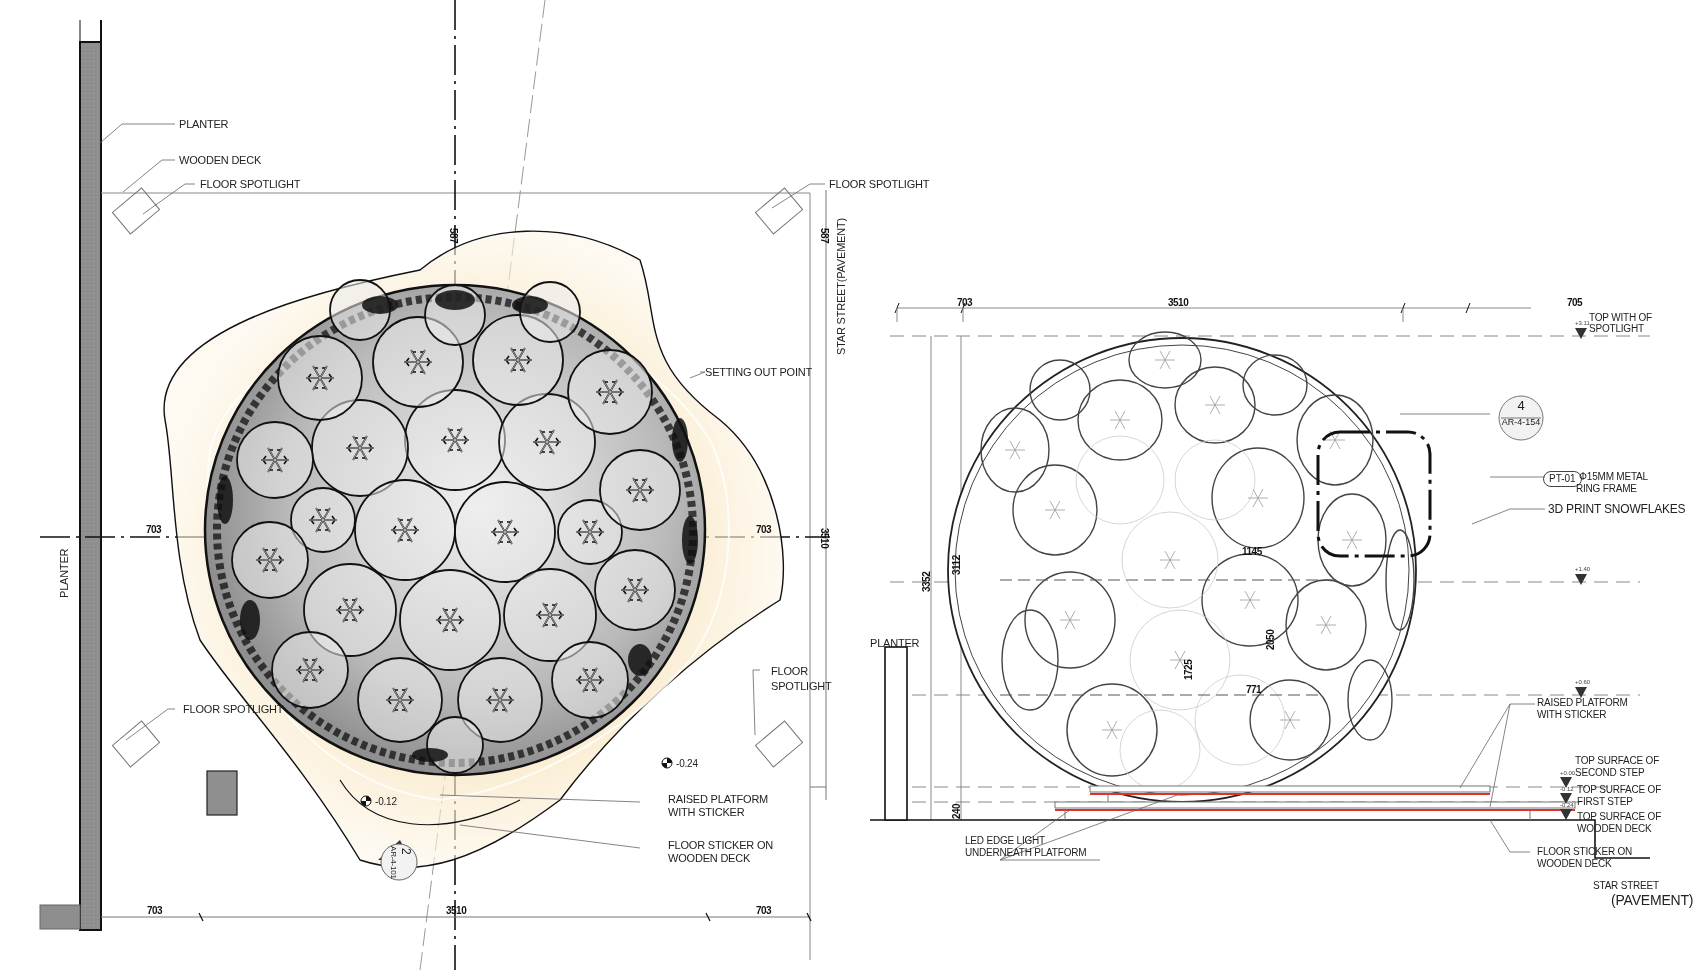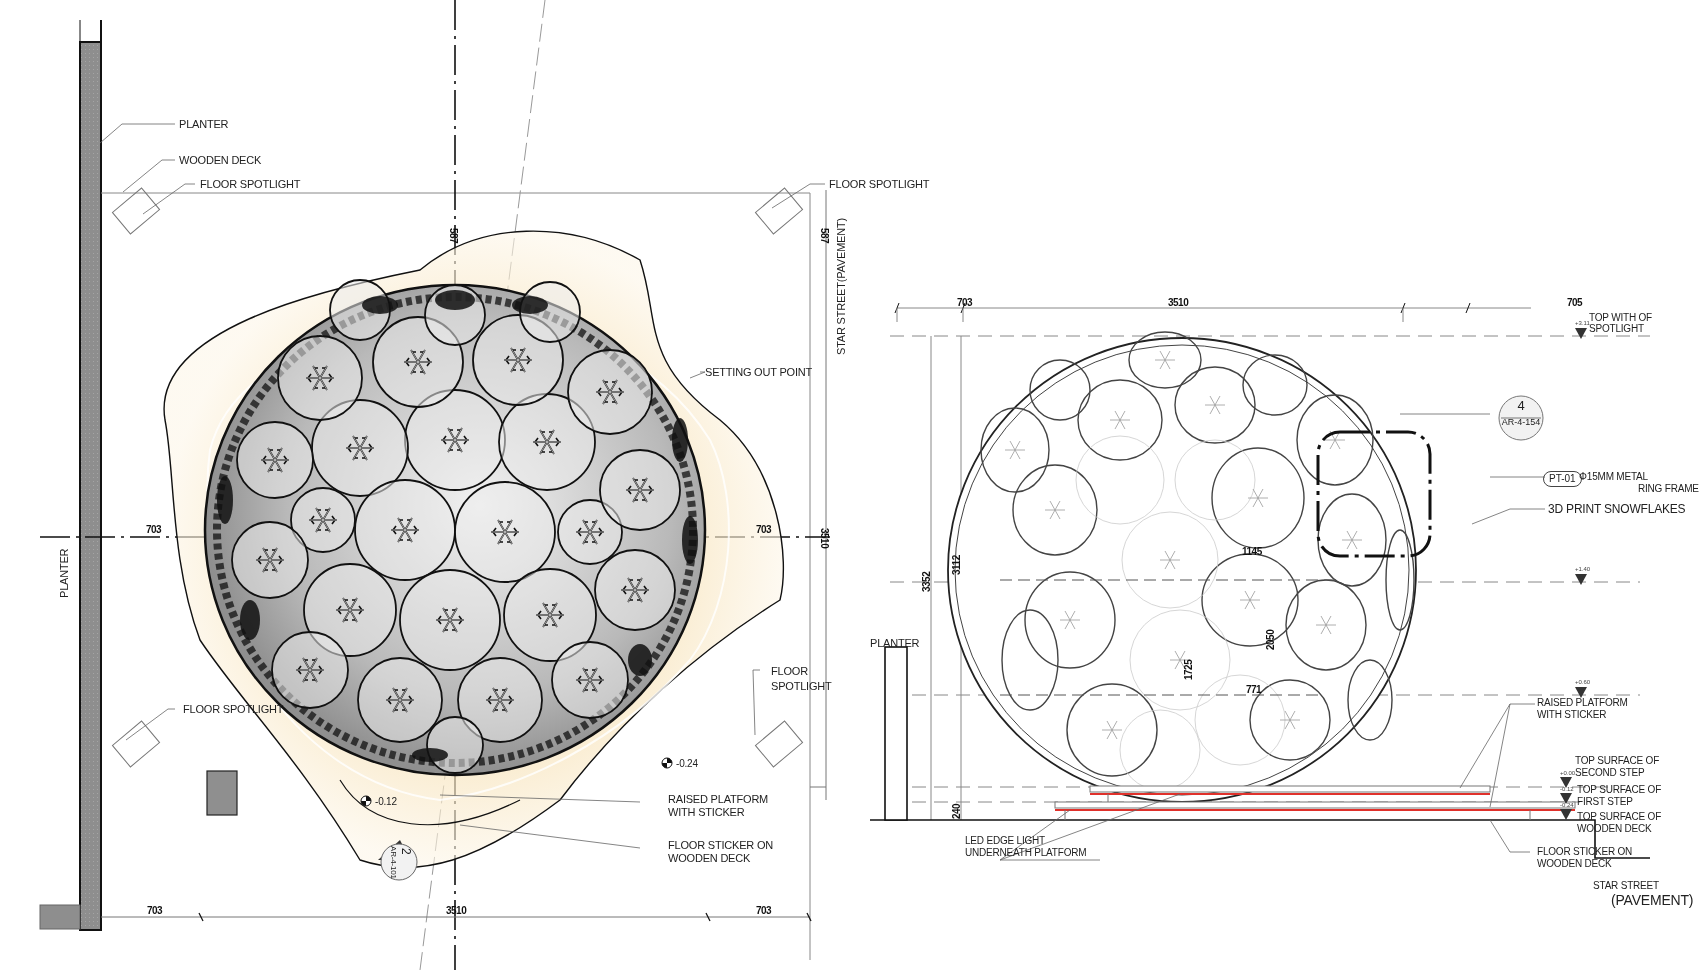--- a/index.html
+++ b/index.html
@@ -352,21 +352,21 @@
 <div class="lvl" style="left:1560px;top:770px">+0.00</div>
 <div class="lvl" style="left:1560px;top:786px">-0.12</div>
 <div class="lvl" style="left:1560px;top:802px">-0.24</div>
 
 <div class="tag-bubble" style="left:1499px;top:396px;width:44px;height:44px;background:transparent;border:none">
   <div style="font-size:13px;line-height:20px">4</div>
   <div style="font-size:9px;line-height:12px">AR-4-154</div>
 </div>
 <div class="pill" style="left:1543px;top:471px">PT-01</div>
 <div class="lbl" style="left:1579px;top:471px;font-size:10px;line-height:12px">Φ15MM METAL</div>
-<div class="lbl" style="left:1638px;top:483px;font-size:10px;line-height:12px">RING FRAME</div>
+<div class="lbl" style="left:1576px;top:483px;font-size:10px;line-height:12px">RING FRAME</div>
 <div class="lbl" style="left:1548px;top:503px;font-size:12px">3D PRINT SNOWFLAKES</div>
 
 <div class="dim" style="left:1242px;top:546px">1145</div>
 <div class="dim" style="left:1246px;top:684px">771</div>
 <div class="dim vert" style="left:1183px;top:680px">1725</div>
 <div class="dim vert" style="left:1265px;top:650px">2050</div>
 <div class="dim vert" style="left:921px;top:592px">3352</div>
 <div class="dim vert" style="left:951px;top:575px">3112</div>
 <div class="dim vert" style="left:951px;top:819px">240</div>
 

